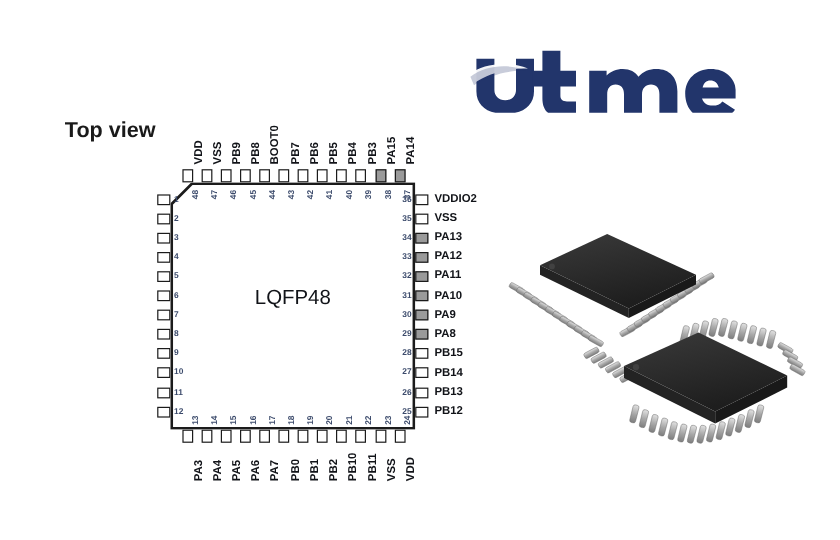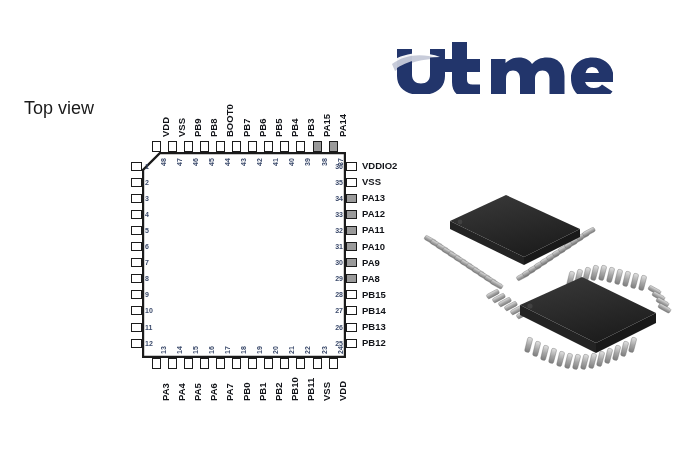--- a/index.html
+++ b/index.html
@@ -13,22 +13,22 @@
   
   #logo { position:absolute; left:388px; top:42px; width:225px; height:72px; }
   #logo-mark { width:225px; height:52px; display:block; }
   #logo-sub {
     text-align:center; font-size:10px; letter-spacing:6.5px;
     color:#4a4f58; font-weight:bold; margin-top:1px; padding-left:5px;
   }
 
   
   #topview {
-    position:absolute; left:24px; top:98px;
-    font-size:18px; color:#1a1a1a; font-weight:normal;
+    position:absolute; left:54px; top:98px;
+    font-size:18px; color:#1a1a1a; font-weight:bold;
   }
 
   
   
   #pinout { position:absolute; left:0; top:0; width:420px; height:450px; }
 
   .pkg-outline { position:absolute; left:142px; top:152px; width:204px; height:206px; }
 
   
   .pin-box {
@@ -85,20 +85,21 @@
 </div>
 
 <div id="topview">Top view</div>
 
 <div id="pinout">
 
   <svg class="pkg-outline" viewBox="0 0 204 206">
     <path d="M18 1 L203 1 L203 205 L1 205 L1 18 Z" fill="none" stroke="#1b1b1b" stroke-width="2.4" stroke-linejoin="miter"></path>
   </svg>
 
+  <div id="chip-name">LQFP48</div>
 
   <div id="pins-left">
       <div class="pin-box" style="left: 131px; top: 161.5px; width: 11px; height: 9px;"></div>
       <div class="pin-num" style="left: 145px; top: 162.5px;">1</div>
       <div class="pin-box" style="left: 131px; top: 177.6px; width: 11px; height: 9px;"></div>
       <div class="pin-num" style="left: 145px; top: 178.6px;">2</div>
       <div class="pin-box" style="left: 131px; top: 193.7px; width: 11px; height: 9px;"></div>
       <div class="pin-num" style="left: 145px; top: 194.7px;">3</div>
       <div class="pin-box" style="left: 131px; top: 209.8px; width: 11px; height: 9px;"></div>
       <div class="pin-num" style="left: 145px; top: 210.8px;">4</div>

